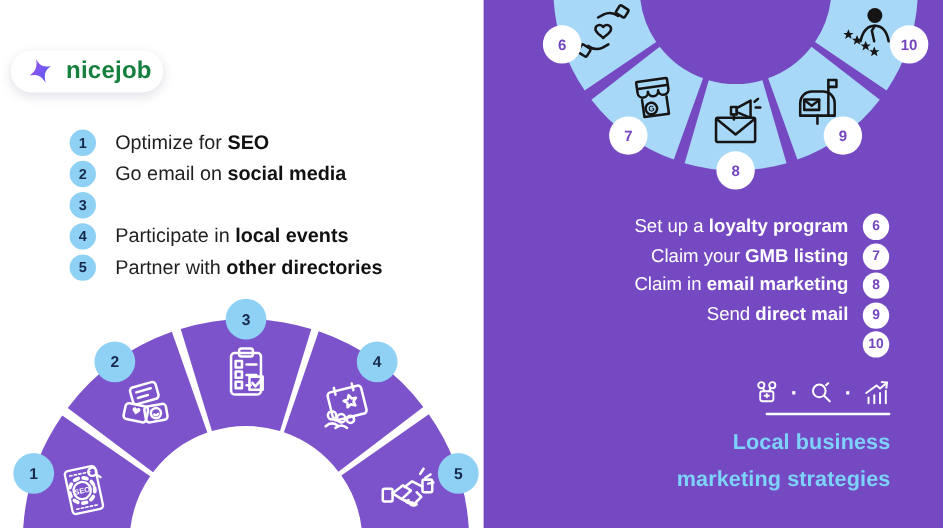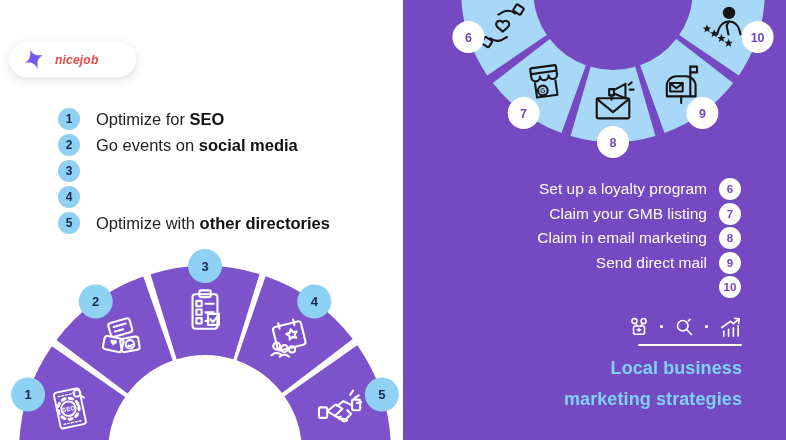--- a/index.html
+++ b/index.html
@@ -8,37 +8,37 @@
     font-family:"Liberation Sans", sans-serif;background:#ffffff;
   }
   .left-panel{position:absolute;left:0;top:0;width:403px;height:440px;background:#ffffff;overflow:hidden;}
   .right-panel{position:absolute;left:403px;top:0;width:383px;height:440px;background:#7549C2;overflow:hidden;}
 
   .logo-pill{
     position:absolute;left:9px;top:42px;width:127px;height:35px;background:#fff;
     border-radius:20px;box-shadow:0 3px 10px rgba(40,40,90,.15);
     display:flex;align-items:center;gap:9px;padding-left:13px;box-sizing:border-box;z-index:3;
   }
-  .logo-text{font-weight:700;font-size:12px;color:#ef4444;letter-spacing:.2px;font-style:italic;}
+  .logo-text{font-weight:700;font-size:20px;color:#15803d;letter-spacing:.2px;}
 
   .steps-left{position:absolute;left:58px;top:108px;z-index:2;}
   .l-item{display:flex;align-items:center;height:22px;margin-bottom:4px;font-size:16.5px;color:#1f1f1f;white-space:nowrap;}
   .l-badge{flex:0 0 22px;width:22px;height:22px;border-radius:50%;background:#8FD1F5;color:#16294D;
     font-size:12px;font-weight:700;display:flex;align-items:center;justify-content:center;margin-right:16px;}
   .l-item b{font-weight:700;color:#111;}
 
   .ring-left{position:absolute;left:0;top:0;z-index:1;}
   .ring-right{position:absolute;left:0;top:0;z-index:1;}
   .icon-white{color:#ffffff;}
   .icon-dark{color:#151515;}
 
   .steps-right{position:absolute;right:45px;top:178px;z-index:2;}
   .r-item{display:flex;align-items:center;justify-content:flex-end;height:22px;margin-bottom:2.5px;
     font-size:15.5px;color:#ffffff;white-space:nowrap;}
-  .r-item b{font-weight:400;}
+  .r-item b{font-weight:700;}
   .r-badge{flex:0 0 22px;width:22px;height:22px;border-radius:50%;background:#ffffff;color:#7446BE;
     font-size:11.5px;font-weight:700;display:flex;align-items:center;justify-content:center;margin-left:12px;}
 
   .footer{position:absolute;right:44px;top:315px;text-align:right;z-index:2;}
   .footer-icons{display:flex;justify-content:flex-end;align-items:center;gap:9px;color:#ffffff;height:24px;}
   .dot{color:#fff;font-size:18px;font-weight:700;line-height:10px;}
   .underline{height:2px;background:#ffffff;width:104px;margin:5px 0 7px auto;border-radius:1px;}
   .title{font-size:18px;line-height:31px;font-weight:800;color:#7dd3fc;letter-spacing:.1px;}
 </style>
 </head>
@@ -228,31 +228,32 @@
     <span class="logo-text">nicejob</span>
   </div>
 
   <div class="steps-left">
     <div class="l-item">
       <span class="l-badge">1</span>
       <span><span>Optimize for </span><b>SEO</b></span>
     </div>
     <div class="l-item">
       <span class="l-badge">2</span>
-      <span><span>Go events on </span><b>social media</b></span>
+      <span><span>Go email on </span><b>social media</b></span>
     </div>
     <div class="l-item">
       <span class="l-badge">3</span>
     </div>
     <div class="l-item">
       <span class="l-badge">4</span>
+      <span><span>Participate in </span><b>local events</b></span>
     </div>
     <div class="l-item">
       <span class="l-badge">5</span>
-      <span><span>Optimize with </span><b>other directories</b></span>
+      <span><span>Partner with </span><b>other directories</b></span>
     </div>
   </div>
 
   <svg class="ring-left" width="403" height="440" viewBox="0 0 403 440">
     <g stroke="#7C53CA" stroke-width="89" fill="none">
       <path d="M 63.5 448.5 A 141.5 141.5 0 0 1 88.5 371.6"></path>
       <path d="M 92.0 366.8 A 141.5 141.5 0 0 1 158.0 318.5"></path>
       <path d="M 163.6 316.7 A 141.5 141.5 0 0 1 246.4 316.7"></path>
       <path d="M 251.1 318.2 A 141.5 141.5 0 0 1 317.4 366.1"></path>
       <path d="M 320.9 370.8 A 141.5 141.5 0 0 1 346.5 448.5"></path>

